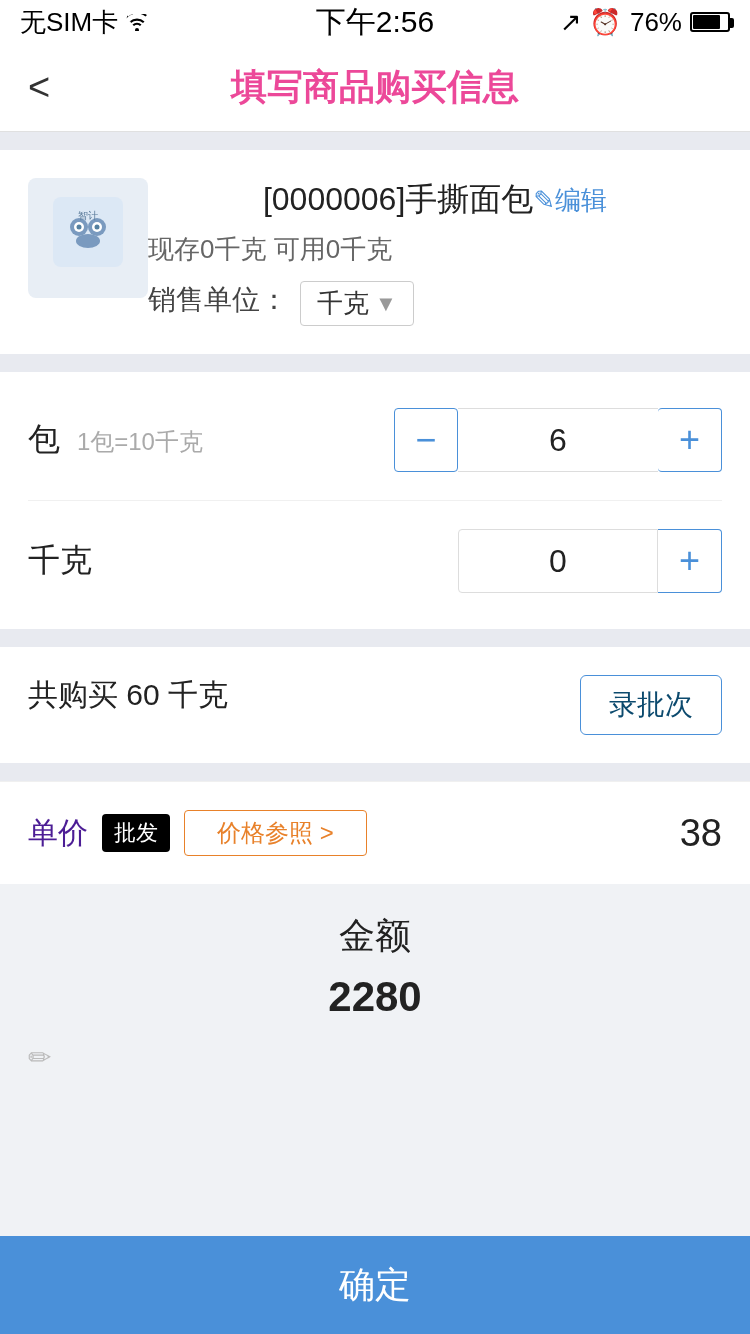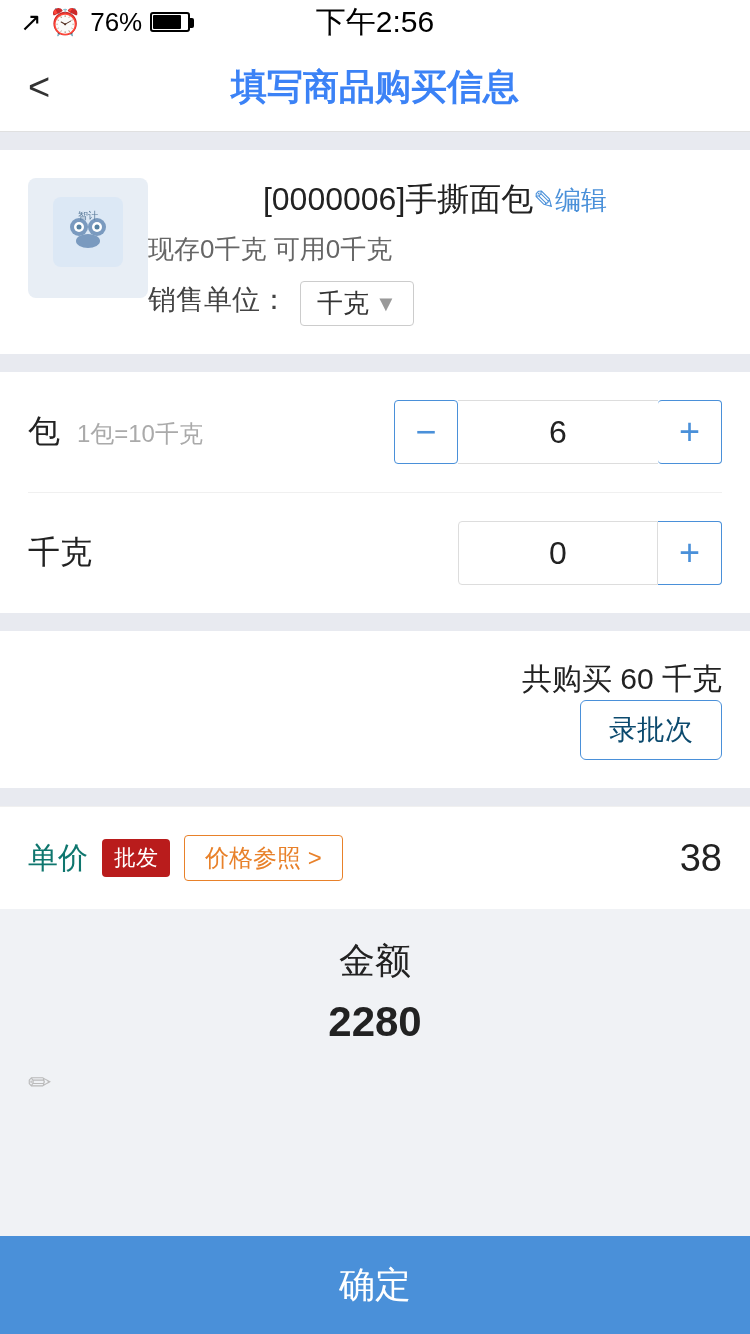--- a/index.html
+++ b/index.html
@@ -87,21 +87,21 @@
     .nav-back {
       position: absolute;
       left: 28px;
       font-size: 38px;
       color: #333;
       cursor: pointer;
     }
     .nav-title {
       font-size: 36px;
       font-weight: 600;
-      color: #3b82f6;
+      color: #ec4899;
       font-family: Liberation Serif, serif;
     }
 
     
     .section-divider {
       width: 750px;
       height: 18px;
       background: #e8eaf0;
     }
 
@@ -171,21 +171,21 @@
       gap: 6px;
     }
     .unit-selector-arrow {
       font-size: 22px;
       color: #999;
     }
 
     
     .quantity-section {
       background: #fff;
-      padding: 0 28px;
+      padding: 8px 28px;
     }
     .quantity-row {
       display: flex;
       align-items: center;
       justify-content: space-between;
       padding: 28px 0;
       border-bottom: 1px solid #f0f0f0;
     }
     .quantity-label {
       font-size: 32px;
@@ -241,23 +241,22 @@
     .qty-btn-plus-only {
       border-radius: 0 4px 4px 0;
       border-left: none;
     }
 
     
     .total-section {
       background: #fff;
       padding: 28px 28px;
       display: flex;
-      align-items: flex-end;
+      align-items: flex-start;
       justify-content: space-between;
-      flex-direction: column;
     }
     .total-text {
       font-size: 30px;
       color: #222;
     }
     .batch-btn {
       border: 1px solid #4a90d9;
       border-radius: 6px;
       padding: 10px 28px;
       font-size: 28px;
@@ -275,33 +274,33 @@
       justify-content: space-between;
       border-top: 1px solid #f0f0f0;
     }
     .price-label-row {
       display: flex;
       align-items: center;
       gap: 14px;
     }
     .price-label {
       font-size: 30px;
-      color: #0f766e;
+      color: #4c1d95;
     }
     .price-tag {
-      background: #b91c1c;
+      background: #000000;
       color: #fff;
       font-size: 22px;
       padding: 4px 12px;
       border-radius: 4px;
     }
     .price-ref-btn {
       border: 1px solid #e8812a;
       border-radius: 4px;
-      padding: 6px 20px;
+      padding: 6px 32px;
       font-size: 24px;
       color: #e8812a;
       background: #fff;
       display: flex;
       align-items: center;
       gap: 6px;
       cursor: pointer;
     }
     .price-value {
       font-size: 38px;
@@ -362,20 +361,28 @@
       align-items: center;
       justify-content: center;
       cursor: pointer;
       border: none;
     }
   </style>
 </head>
 <body>
 
 <div class="status-bar">
+  <div class="status-left">
+    <span>无SIM卡</span>
+    <span>
+      <svg width="22" height="17" viewBox="0 0 22 17">
+          <path d="M11 14a2 2 0 1 1 0 4 2 2 0 0 1 0-4zm-4.5-3.5a6.5 6.5 0 0 1 9 0l-1.5 1.5a4.5 4.5 0 0 0-6 0L6.5 10.5zm-3-3a11 11 0 0 1 15 0L17 9a9 9 0 0 0-12 0L4.5 7.5zm-3-3A15.5 15.5 0 0 1 21 1L19.5 2.5A13.5 13.5 0 0 0 2.5 2.5L1.5 1.5z" fill="#000" fill-rule="evenodd"></path>
+        </svg>
+    </span>
+  </div>
   <div class="status-center">下午2:56</div>
   <div class="status-right">
     <span>↗</span>
     <span>⏰</span>
     <span>76%</span>
     <span class="battery-icon">
       <span class="battery-fill"></span>
     </span>
   </div>
 </div>

